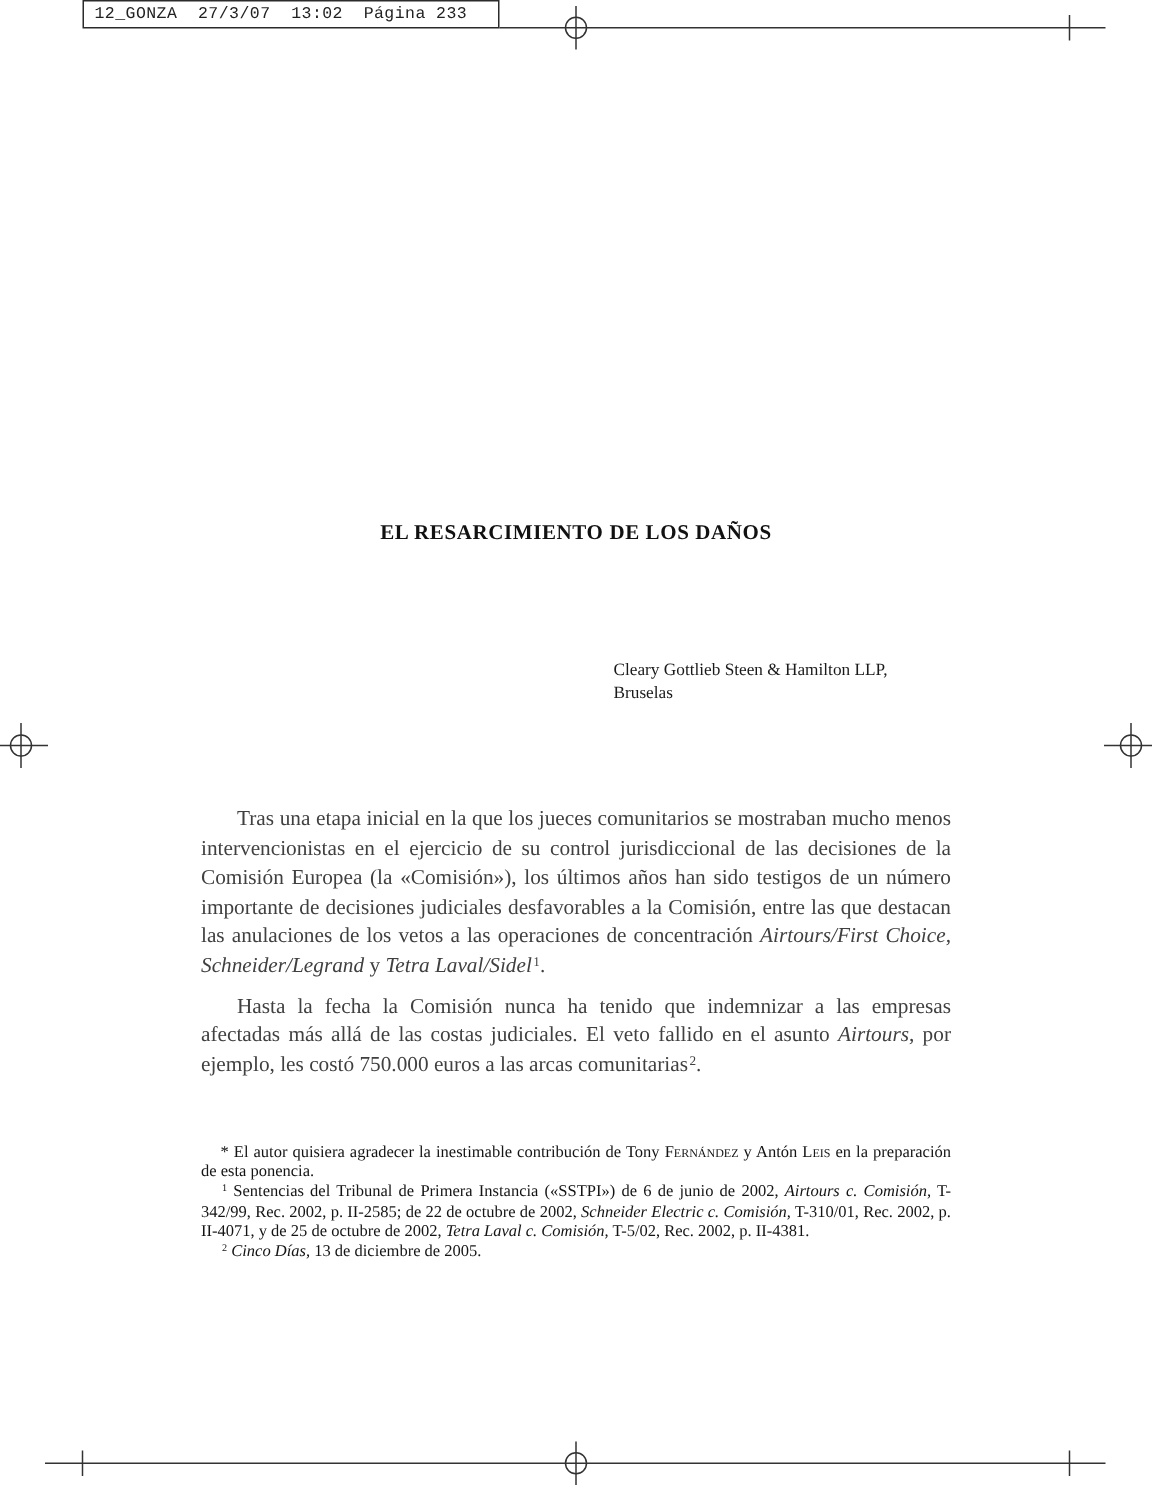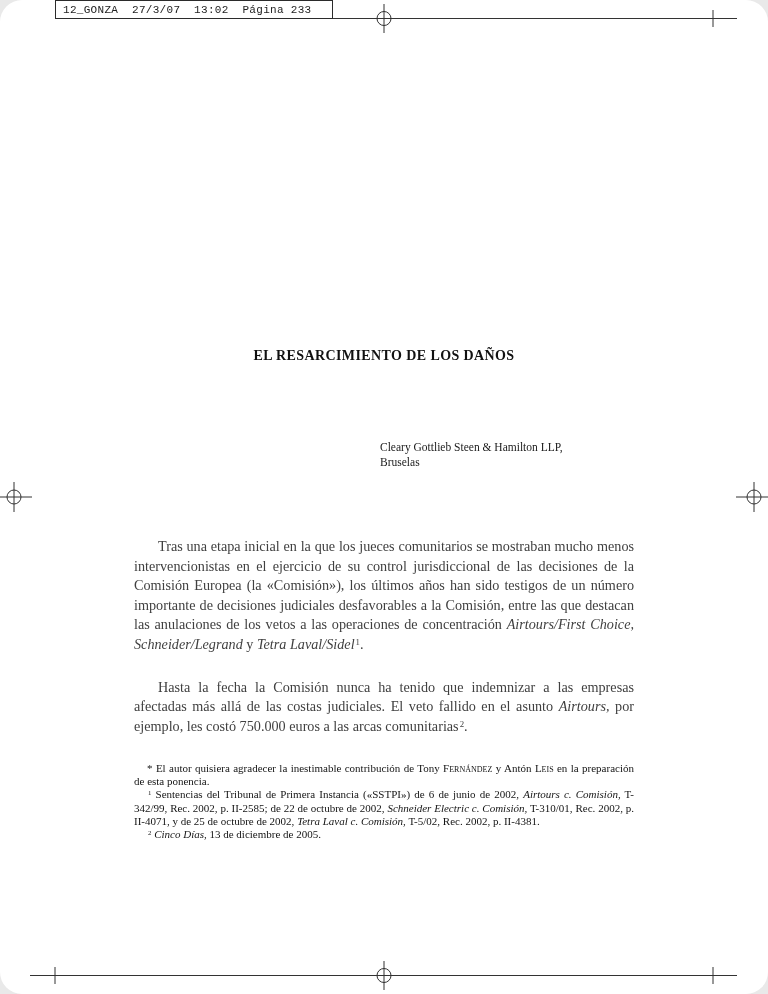--- a/index.html
+++ b/index.html
@@ -4,21 +4,20 @@
 <style>
   html, body { margin: 0; padding: 0; background: #e9e9e9; }
   .canvas {
     position: relative;
     width: 768px;
     height: 994px;
     background: #ffffff;
     font-family: "Liberation Serif", serif;
     color: #1a1a1a;
     overflow: hidden;
-    border-radius: 22px;
   }
   
   .header-box {
     position: absolute;
     left: 55px;
     top: 0;
     width: 278px;
     height: 19px;
     border: 1px solid #2b2b2b;
     box-sizing: border-box;
@@ -53,37 +52,37 @@
   }
 
   
   .author {
     position: absolute;
     left: 380px;
     top: 440px;
     width: 300px;
   }
   .author-name { font-size: 14.5px; line-height: 18px; }
-  .author-affil { font-size: 11.5px; line-height: 14.5px; }
+  .author-affil { font-size: 11.5px; line-height: 14.5px; margin-left: 29px; }
 
   
   .body-text {
     position: absolute;
     left: 134px;
     top: 537px;
     width: 500px;
     font-size: 14.2px;
     line-height: 19.6px;
     text-align: justify;
     hyphens: auto;
     -webkit-hyphens: auto;
     color: #404040;
   }
   .body-text p { margin: 0; text-indent: 24px; }
-  .body-text p + p { margin-top: 23px; }
+  .body-text p + p { margin-top: 7px; }
 
   
   .footnotes {
     position: absolute;
     left: 134px;
     top: 762px;
     width: 500px;
     font-size: 11px;
     line-height: 13.2px;
     text-align: justify;

